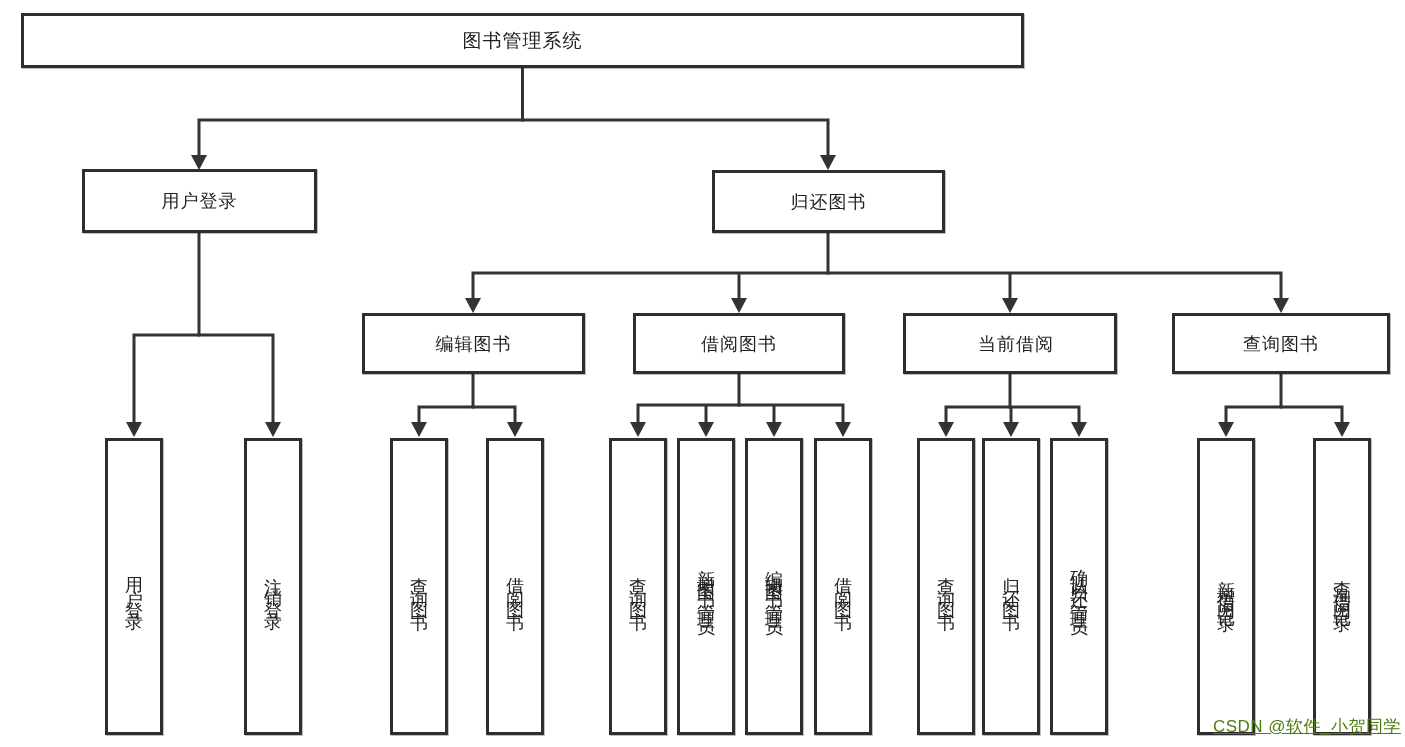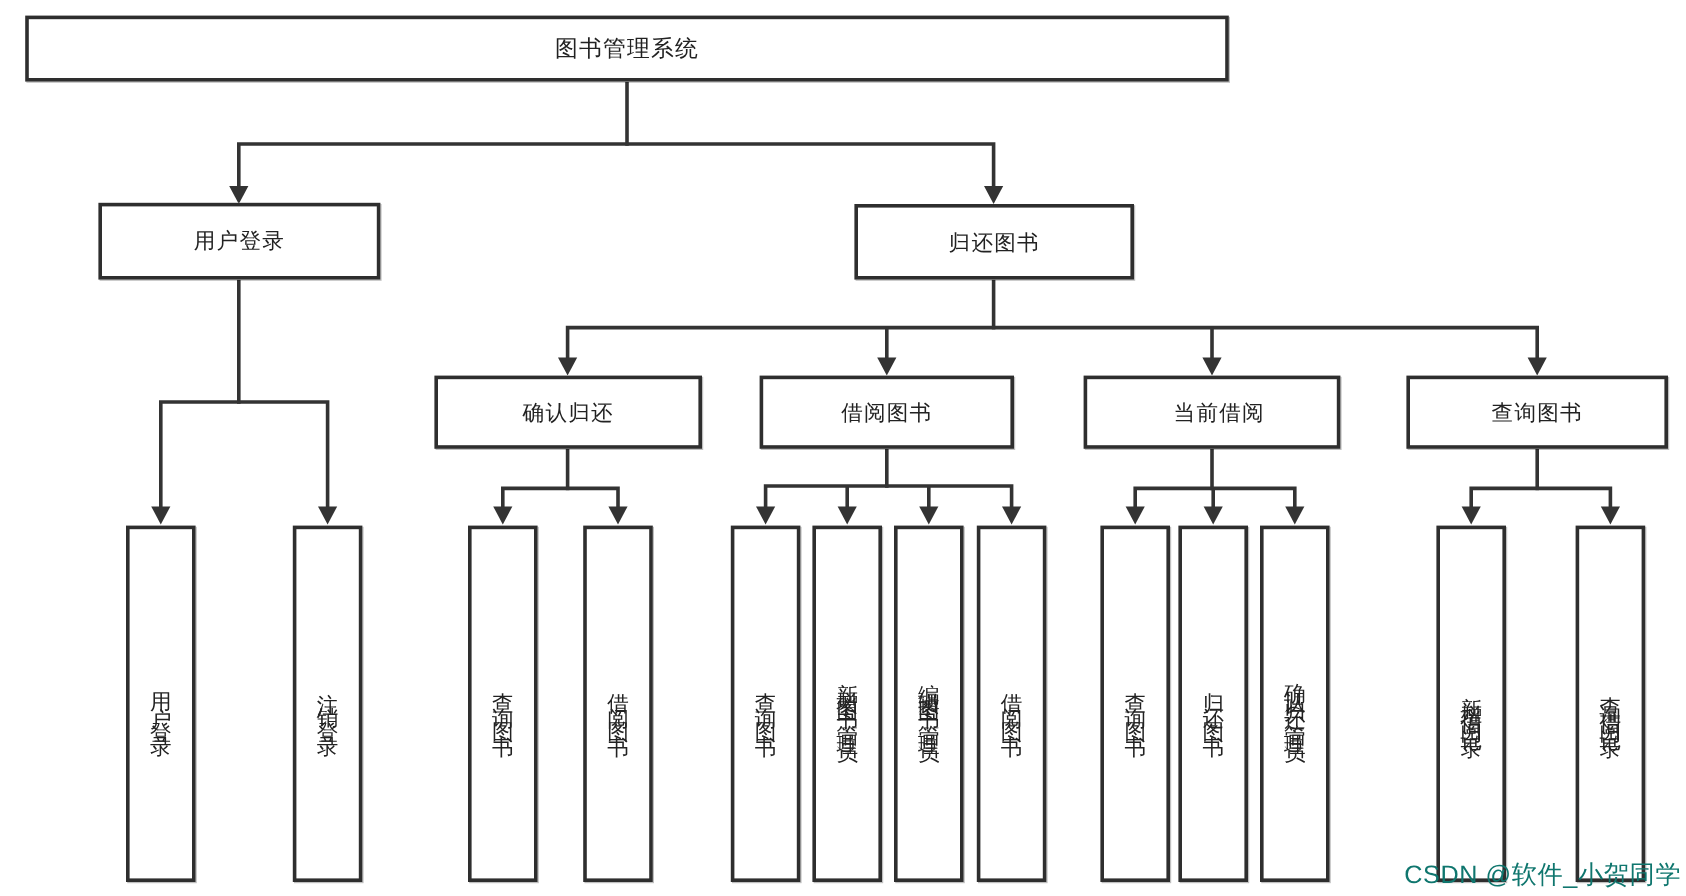--- a/index.html
+++ b/index.html
@@ -51,24 +51,25 @@
   .leaf.x5  { left: 609px; }  .leaf.x6  { left: 677px; }
   .leaf.x7  { left: 745px; }  .leaf.x8  { left: 814px; }
   .leaf.x9  { left: 917px; }  .leaf.x10 { left: 982px; }
   .leaf.x11 { left: 1050px; } .leaf.x12 { left: 1197px; }
   .leaf.x13 { left: 1313px; }
   .leaf.tight { letter-spacing: 7px; }
   .watermark {
     position: absolute;
     right: 4px;
     top: 715px;
-    font-size: 21px;
-    color: #0f766e;
+    font-size: 17px;
+    color: #4d7c0f;
     letter-spacing: 0.5px;
     white-space: nowrap;
+    text-decoration: underline;
   }
 </style>
 </head>
 <body>
 
 <div class="canvas">
 
   <svg class="connectors" viewBox="0 0 1405 747" fill="none" stroke="#333333" stroke-width="3">
 
     <line x1="522.5" y1="68" x2="522.5" y2="121.5"></line>
@@ -115,21 +116,21 @@
     <polyline points="1226,423 1226,407 1342,407 1342,423"></polyline>
     <polygon points="1218,422 1234,422 1226,437" fill="#333333" stroke="none"></polygon>
     <polygon points="1334,422 1350,422 1342,437" fill="#333333" stroke="none"></polygon>
   </svg>
 
   <div class="box root">图书管理系统</div>
 
   <div class="box lvl2a">用户登录</div>
   <div class="box lvl2b">归还图书</div>
 
-  <div class="box lvl3 l3a">确认归还</div>
+  <div class="box lvl3 l3a">编辑图书</div>
   <div class="box lvl3 l3b">借阅图书</div>
   <div class="box lvl3 l3c">当前借阅</div>
   <div class="box lvl3 l3d">查询图书</div>
 
   <div class="box leaf x1">用户登录</div>
   <div class="box leaf x2">注销登录</div>
 
   <div class="box leaf x3">查询图书</div>
   <div class="box leaf x4">借阅图书</div>
 

